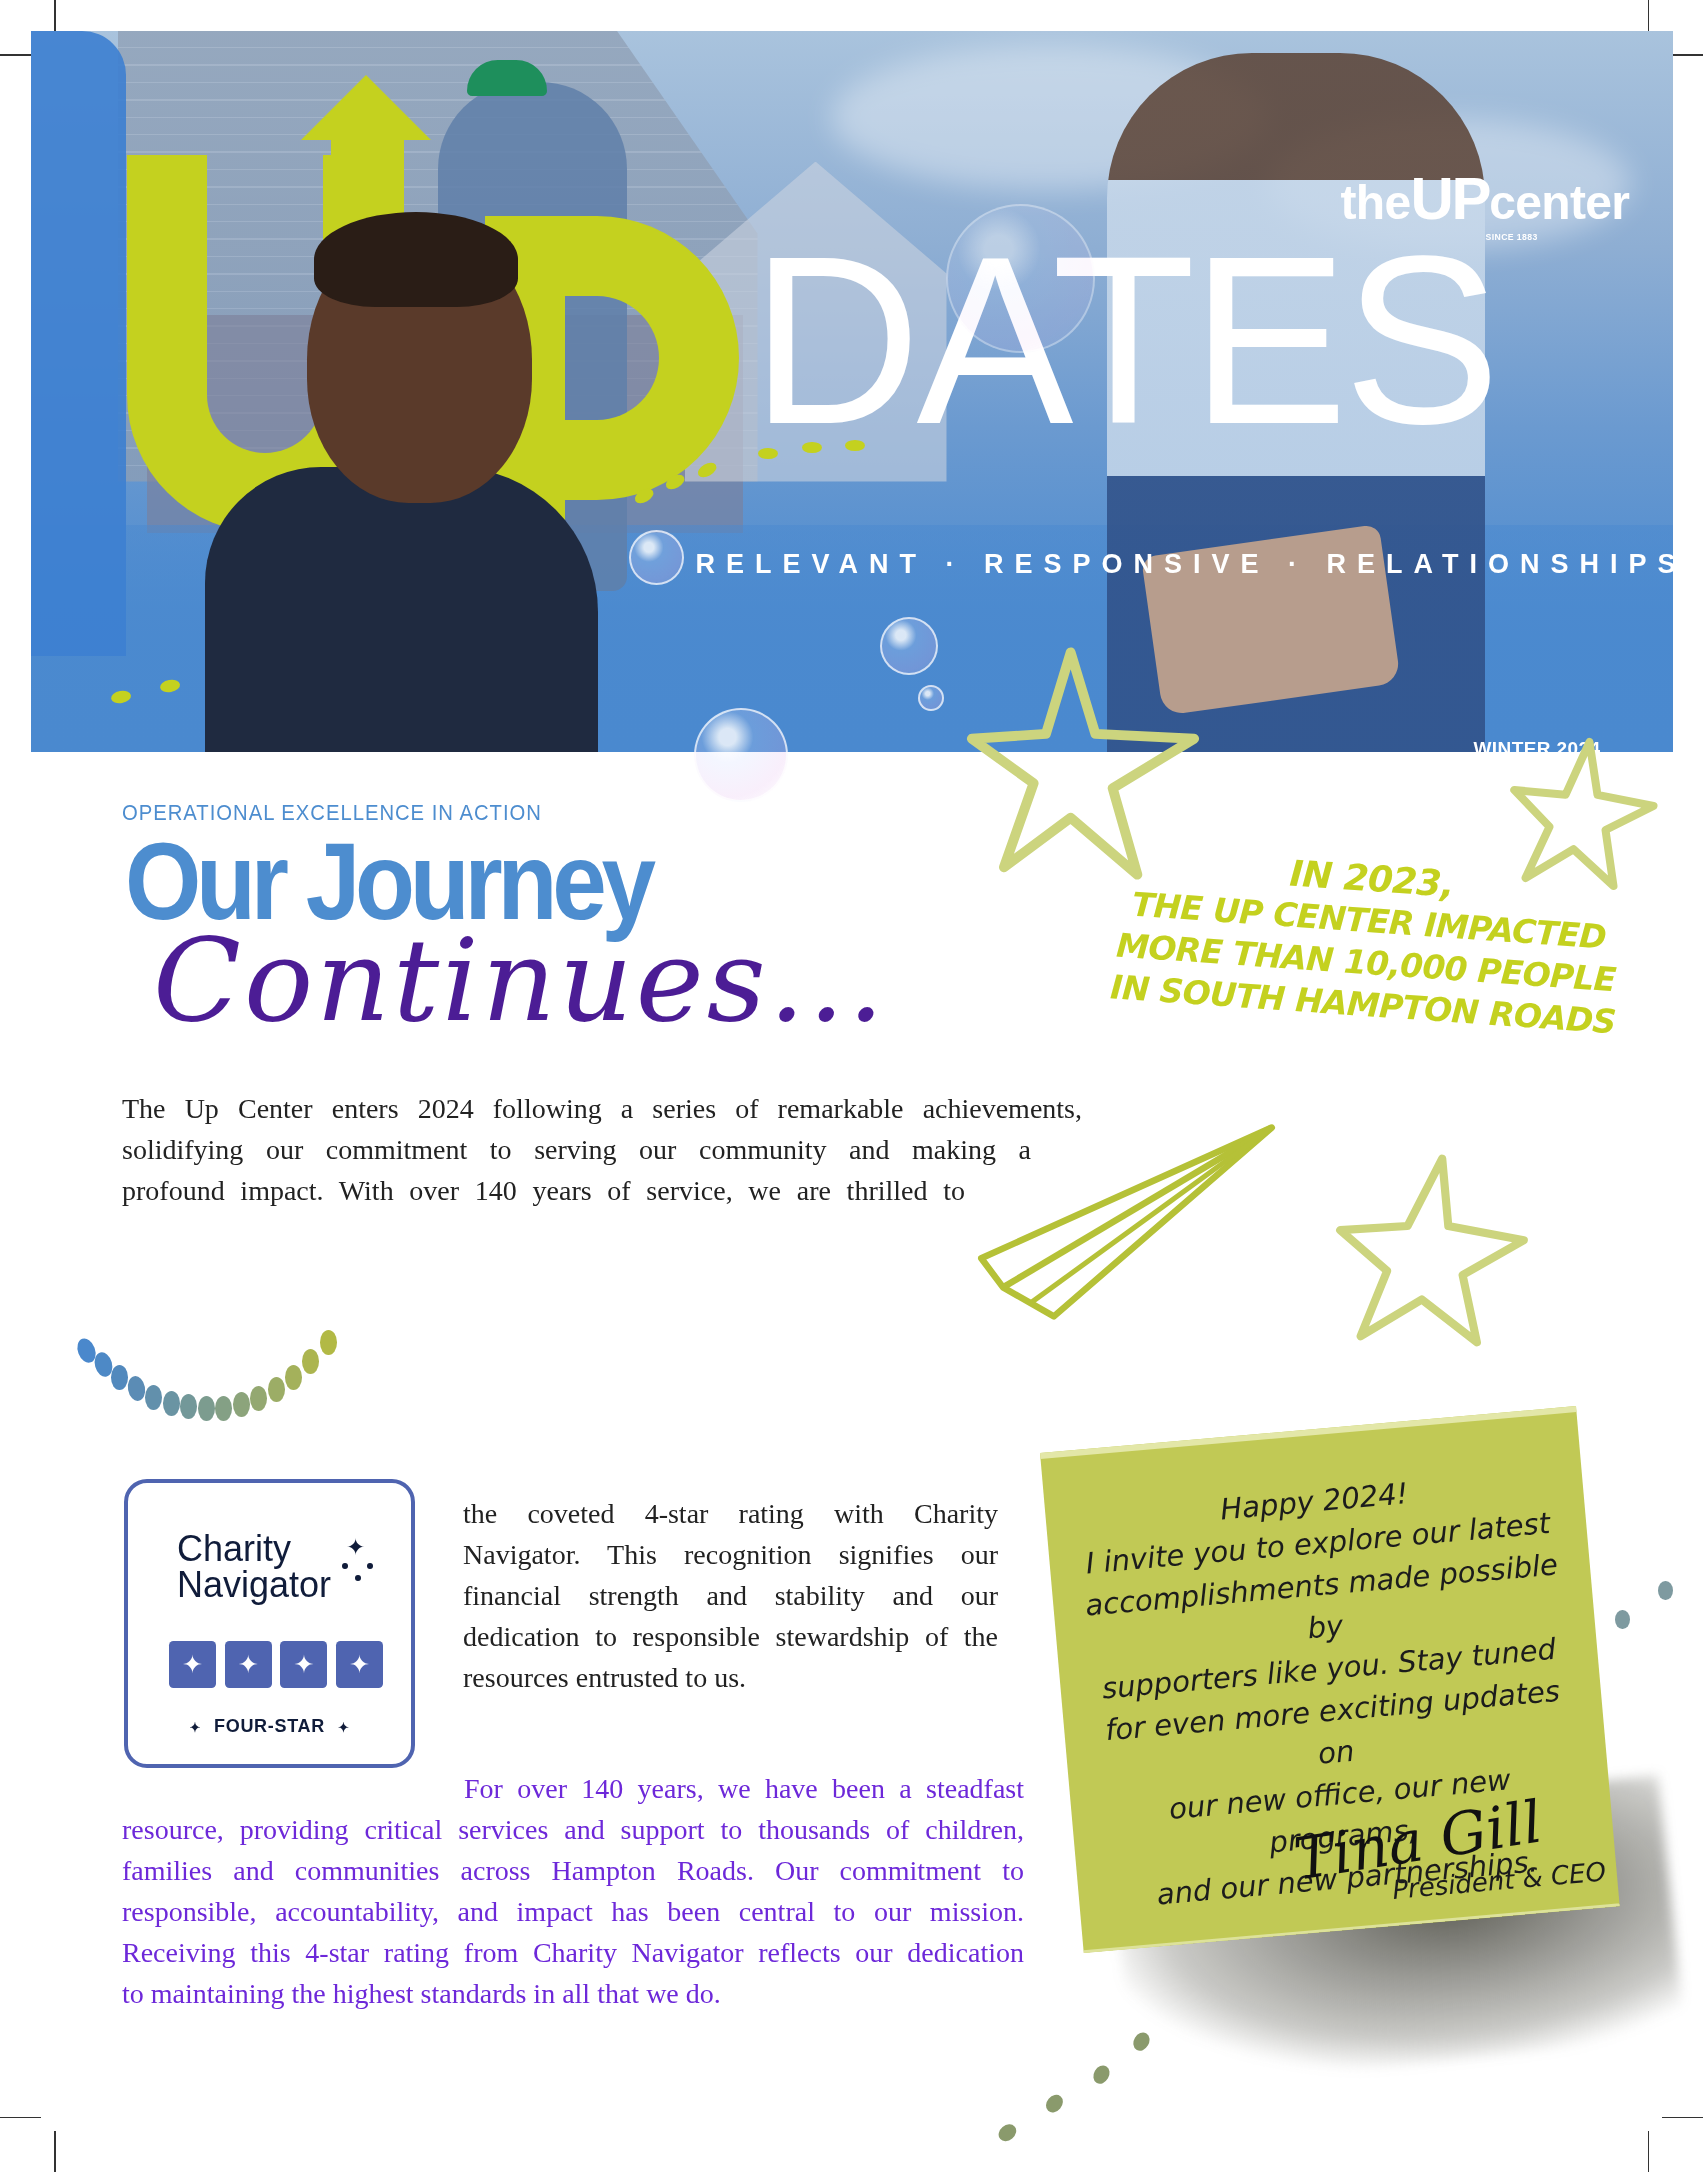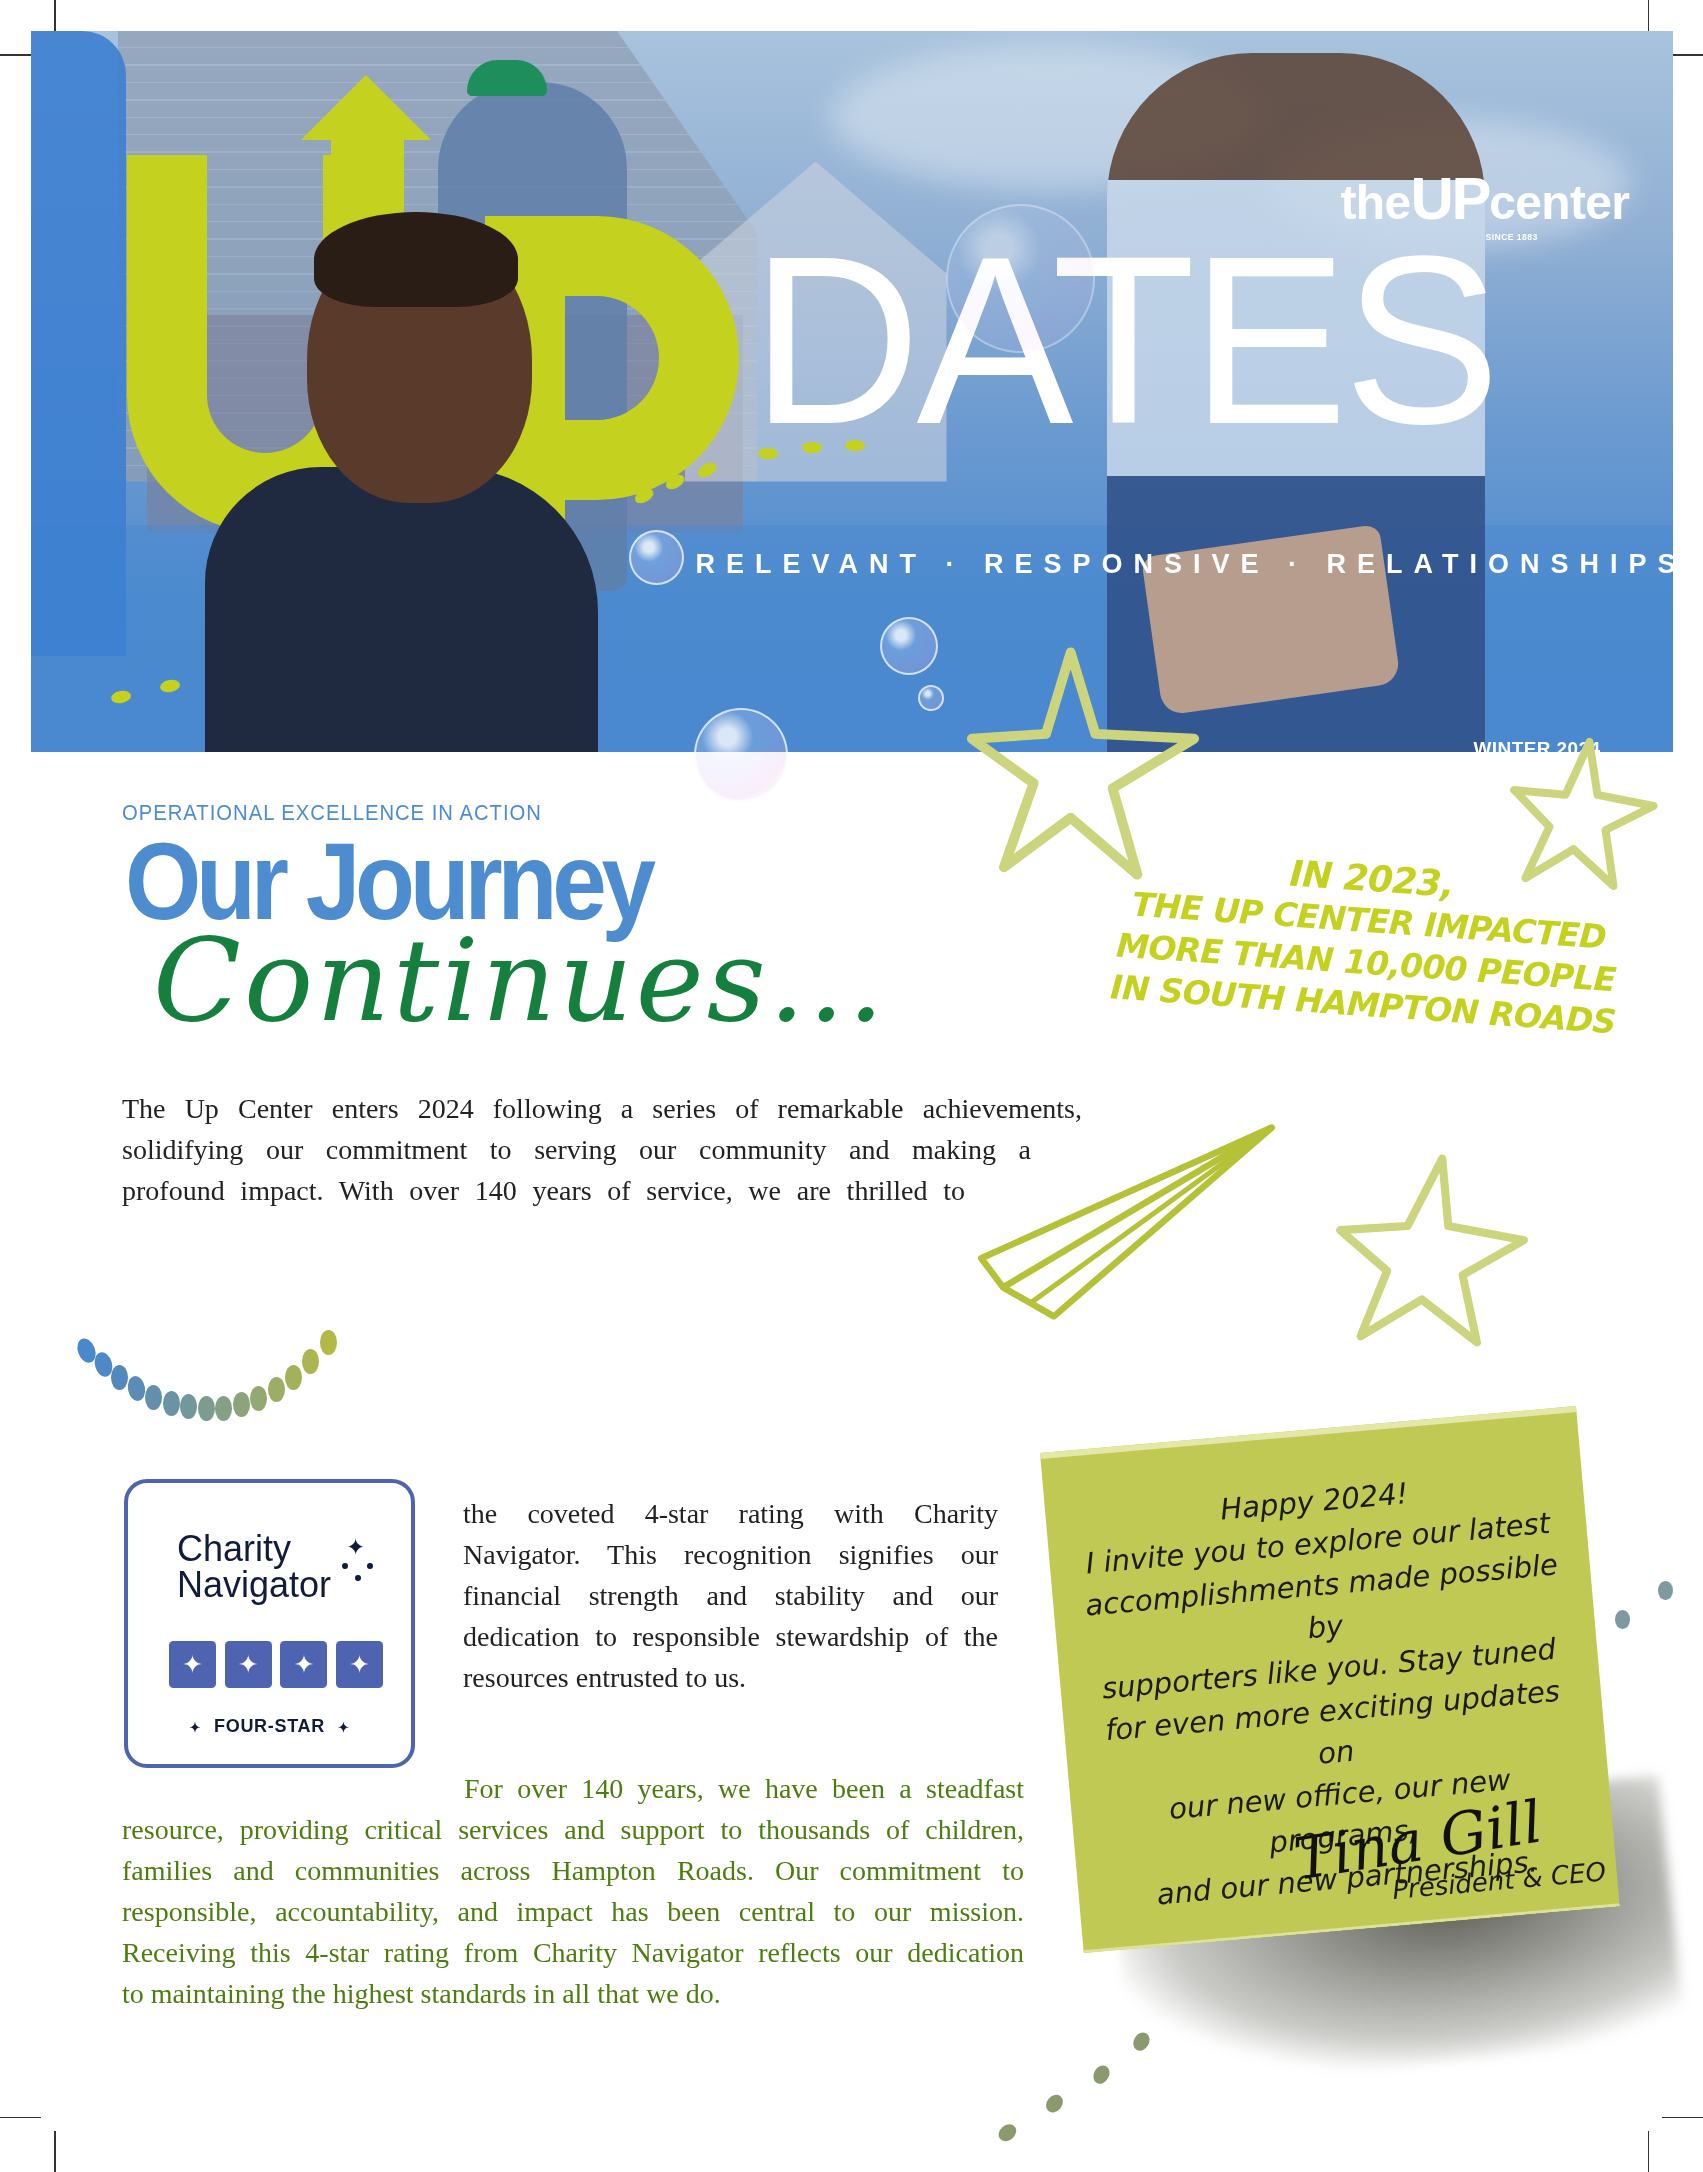--- a/index.html
+++ b/index.html
@@ -99,21 +99,21 @@
     font-family: "Liberation Sans", sans-serif; font-size: 22.5px; letter-spacing: 1.1px;
     transform: scaleX(0.9); transform-origin: left;
   }
   .title-main {
     position: absolute; left: 125px; top: 827px; color: #4d8dcf;
     font-family: "Liberation Sans", sans-serif; font-weight: 700;
     font-size: 109px; letter-spacing: -5.8px; line-height: 1;
     transform: scaleX(0.9); transform-origin: left;
   }
   .title-script {
-    position: absolute; left: 153px; top: 923px; color: #15803d;
+    position: absolute; left: 153px; top: 923px; color: #4c1d95;
     font-family: "DejaVu Serif", serif; font-style: italic;
     font-size: 115px; line-height: 1; letter-spacing: 2.9px;
   }
   .intro {
     position: absolute; left: 122px; top: 1088px; width: 960px;
     font-size: 28px; line-height: 41px; color: #222222; text-align: justify;
   }
   .intro .l { display: block; }
 
   .callout {
@@ -139,21 +139,21 @@
   .badge .rating .s { font-size: 13px; margin: 0 13px; }
 
   .cn-para {
     position: absolute; left: 463px; top: 1493px; width: 535px;
     font-size: 28px; line-height: 41px; color: #222; text-align: justify;
   }
   .cn-para .l { display: block; text-align-last: justify; }
   .cn-para .l.last { text-align-last: left; }
   .mission-para {
     position: absolute; left: 122px; top: 1768px; width: 902px;
-    font-size: 28px; line-height: 41px; color: #4d7c0f;
+    font-size: 28px; line-height: 41px; color: #6d28d9;
   }
   .mission-para .l { display: block; text-align: justify; text-align-last: justify; white-space: nowrap; }
   .mission-para .l.first { padding-left: 342px; }
   .mission-para .l.last { text-align-last: left; }
 
   
   .note-shadow {
     position: absolute; left: 1120px; top: 1803px; width: 553px; height: 262px;
     background: radial-gradient(ellipse at 60% 40%, rgba(40,40,30,0.75), rgba(80,80,70,0.3) 60%, rgba(255,255,255,0) 75%);
     transform: rotate(-6deg); filter: blur(5.8px);

